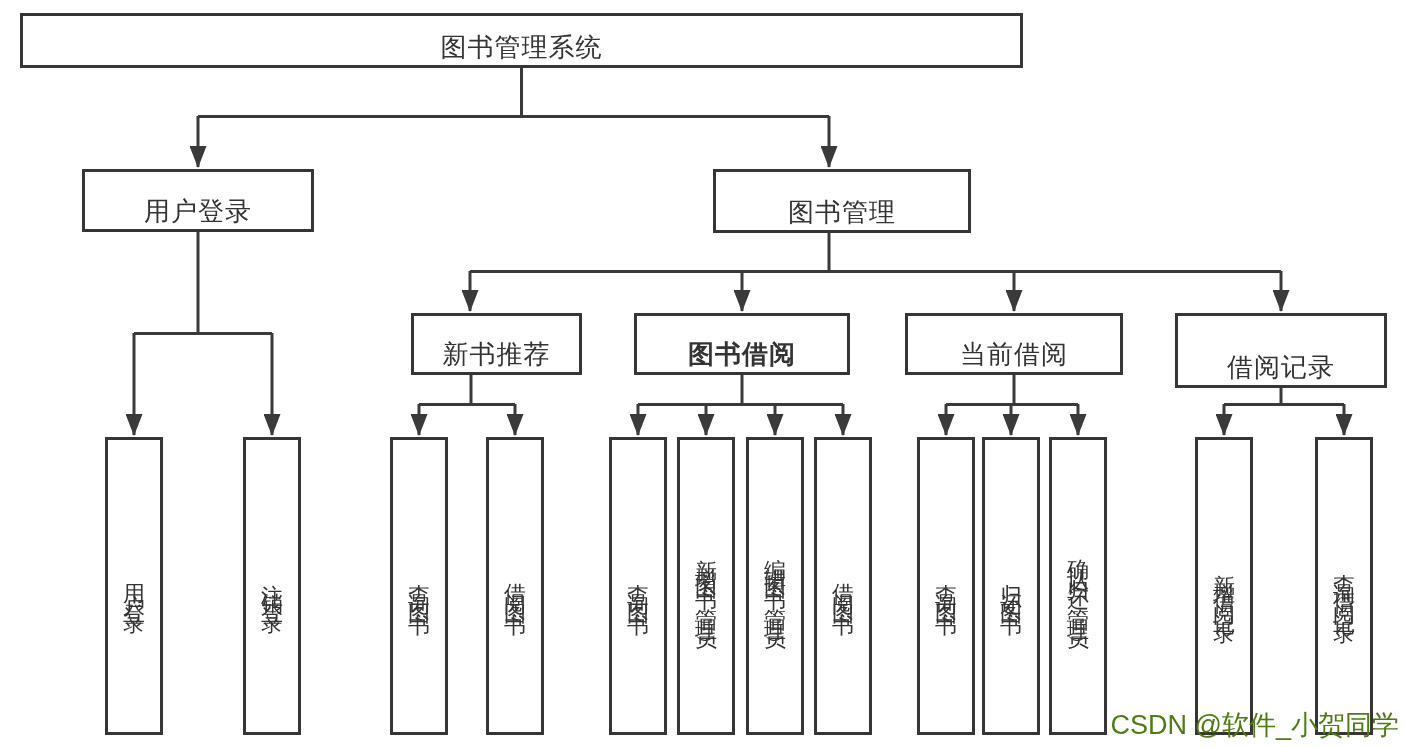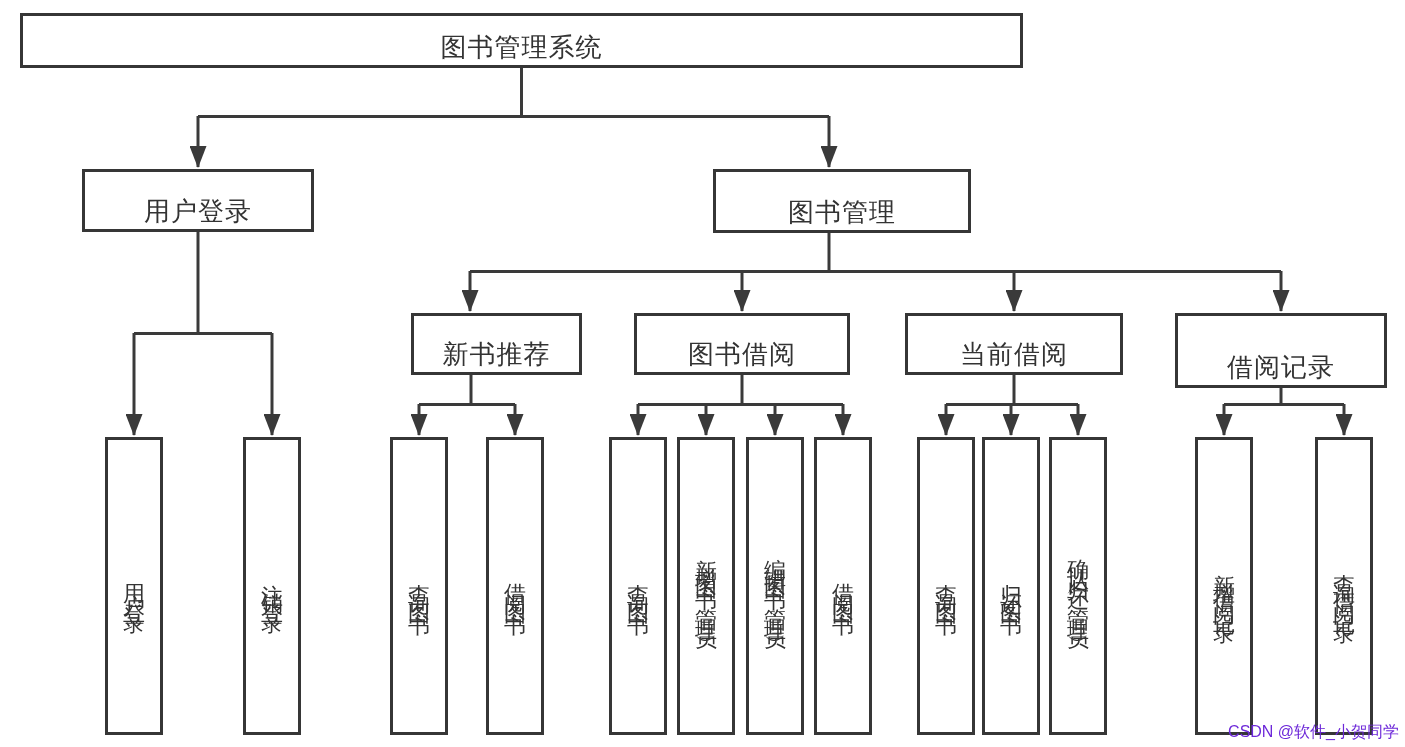--- a/index.html
+++ b/index.html
@@ -35,21 +35,21 @@
     font-size: 26px;
     letter-spacing: 1px;
     white-space: nowrap;
     z-index: 2;
   }
   
   .node-root        { left: 20px;   top: 13px;  width: 1003px; height: 55px; }
   .node-user-login  { left: 82px;   top: 169px; width: 232px;  height: 63px; }
   .node-book-mgmt   { left: 713px;  top: 169px; width: 258px;  height: 64px; }
   .node-new-book    { left: 363px;  top: 313px; width: 171px;  height: 62px; margin-left: 48px; }
-  .node-book-borrow { left: 634px;  top: 313px; width: 216px;  height: 62px; }
+  .node-book-borrow { left: 634px;  top: 313px; width: 216px;  height: 62px; font-weight: bold; }
   .node-cur-borrow  { left: 905px;  top: 313px; width: 218px;  height: 62px; }
   .node-records     { left: 1175px; top: 313px; width: 212px;  height: 75px; }
 
   
   .leaf {
     position: absolute;
     top: 437px;
     height: 298px;
     width: 58px;
     box-sizing: border-box;
@@ -80,22 +80,22 @@
   .leaf-9  { left: 917px;  }
   .leaf-10 { left: 982px;  }
   .leaf-11 { left: 1049px; }
   .leaf-12 { left: 1195px; }
   .leaf-13 { left: 1315px; }
 
   .watermark {
     position: absolute;
     right: 6px;
     bottom: 4px;
-    font-size: 16px;
-    color: #6d28d9;
+    font-size: 27px;
+    color: #4d7c0f;
     z-index: 5;
     white-space: nowrap;
   }
 </style>
 </head>
 <body>
 
 <div class="stage">
 
   <svg class="connectors" viewBox="0 0 1405 747" xmlns="http://www.w3.org/2000/svg">

